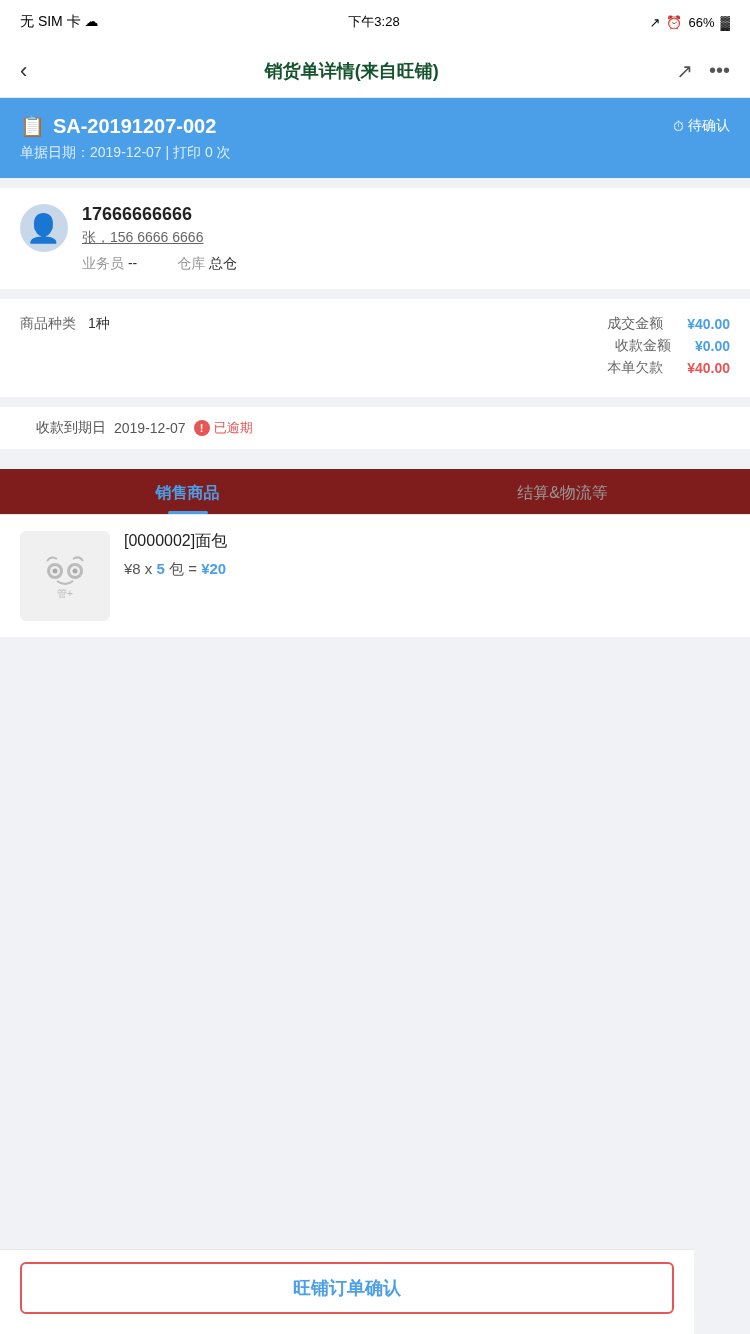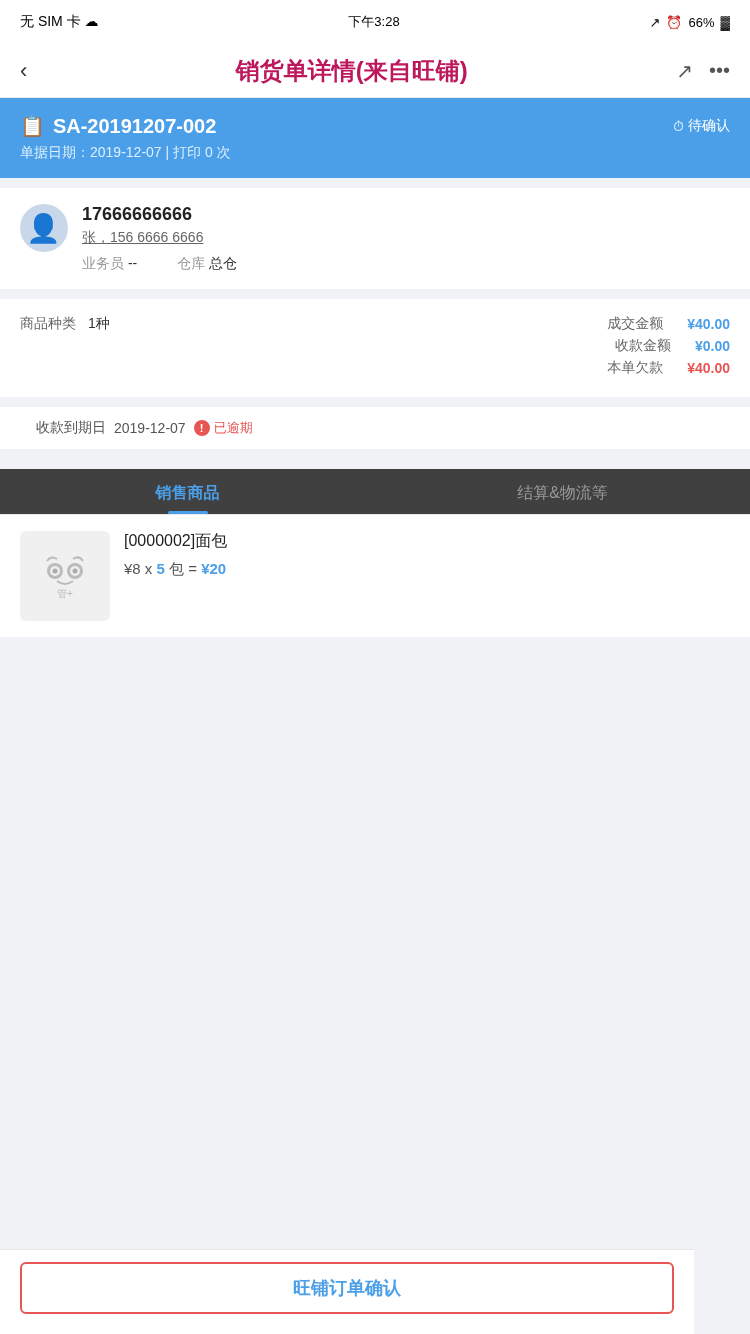--- a/index.html
+++ b/index.html
@@ -32,21 +32,21 @@
     .nav-bar {
       background: #fff;
       height: 54px;
       display: flex;
       align-items: center;
       justify-content: space-between;
       padding: 0 20px;
       border-bottom: 1px solid #e8e8e8;
     }
     .nav-back { font-size: 22px; color: #333; cursor: pointer; }
-    .nav-title { font-size: 24px; font-weight: 600; color: #be185d; }
+    .nav-title { font-size: 18px; font-weight: 600; color: #14532d; }
     .nav-actions { display: flex; align-items: center; gap: 16px; }
     .nav-icon { font-size: 20px; color: #555; cursor: pointer; }
 
     
     .order-header {
       background: #4a9fe8;
       padding: 16px 20px;
       margin-bottom: 10px;
     }
     .order-id-row {
@@ -148,21 +148,21 @@
       color: #fff;
       font-size: 11px;
       display: flex;
       align-items: center;
       justify-content: center;
       font-weight: 700;
     }
 
     
     .tabs-bar {
-      background: #404040;
+      background: #7f1d1d;
       display: flex;
       border-bottom: 1px solid #e8e8e8;
       margin-bottom: 0;
     }
     .tab-item {
       flex: 1;
       text-align: center;
       padding: 14px 0 10px;
       font-size: 16px;
       cursor: pointer;

